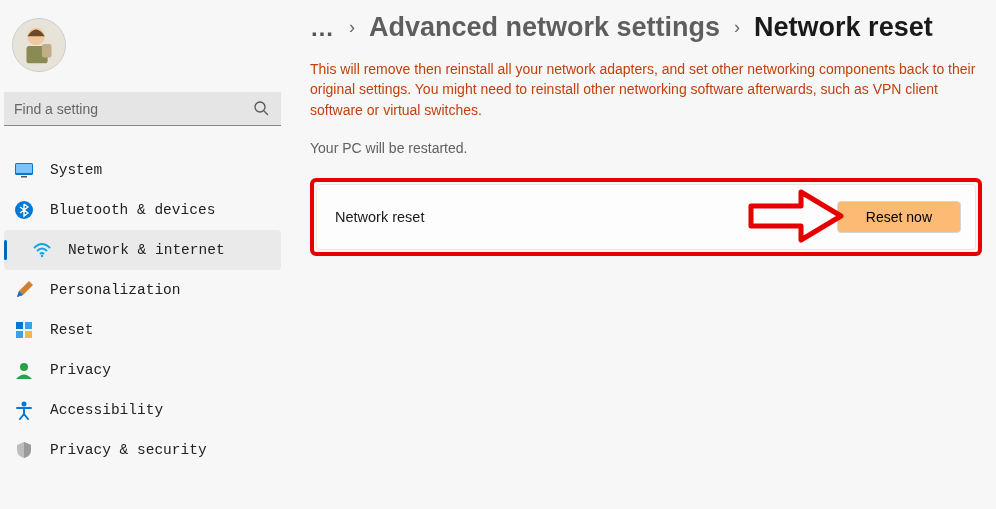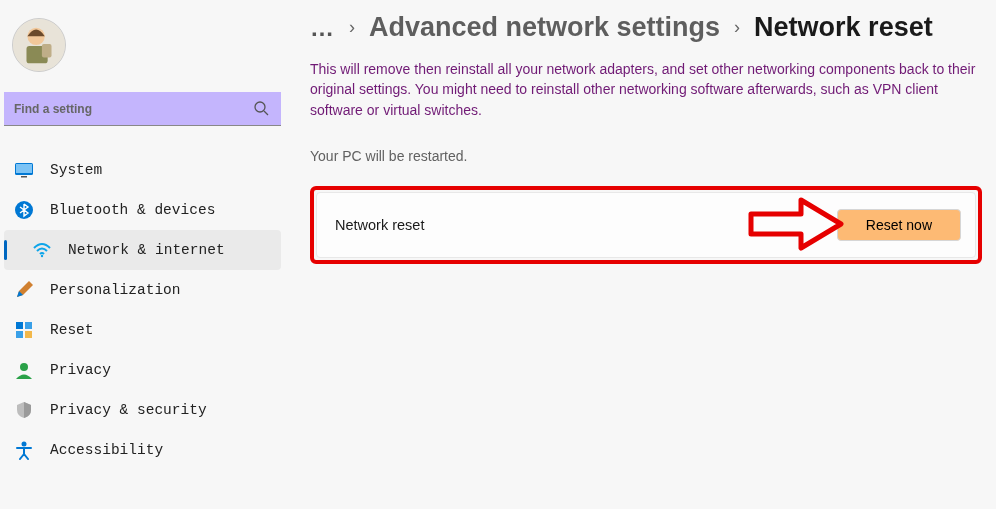--- a/index.html
+++ b/index.html
@@ -32,26 +32,25 @@
   .avatar svg { width:100%; height:100%; }
   .search-row {
     position: relative;
     margin: 0 4px 24px 4px;
   }
   .search {
     width: 100%;
     height: 34px;
     border: none;
     border-bottom: 1px solid #888;
-    background: #c4b5fd;
+    background: #e5e5e5;
     padding: 0 34px 0 10px;
-    font-size: 12px;
+    font-size: 14px;
     outline: none;
     color: #555;
-    font-weight: bold;
   }
   .search::placeholder { color: #666; }
   .search-icon {
     position: absolute;
     right: 12px; top: 8px;
     width: 16px; height: 16px;
     color: #555;
   }
   .nav { list-style: none; }
   .nav-item {
@@ -114,23 +113,23 @@
     font-weight: 600;
     cursor: pointer;
   }
   .bc-current {
     font-size: 27px;
     font-weight: 600;
     color: #1a1a1a;
   }
   .desc {
     font-size: 14px;
-    color: #701a75;
+    color: #c2410c;
     line-height: 1.45;
-    margin-bottom: 28px;
+    margin-bottom: 20px;
     max-width: 680px;
   }
   .restart {
     font-size: 14px;
     color: #616161;
     margin-bottom: 22px;
   }
   .highlight-box {
     border: 4px solid #e60000;
     border-radius: 6px;
@@ -249,34 +248,34 @@
         <svg viewBox="0 0 20 20">
             <circle cx="10" cy="7" r="4" fill="#2aa148"></circle>
             <path d="M2 19 q8 -9 16 0 Z" fill="#2aa148"></path>
           </svg>
       </span>
       <span>Privacy</span>
     </li>
     <li class="nav-item">
       <span class="nav-icon">
         <svg viewBox="0 0 20 20">
+            <circle cx="10" cy="4" r="2.5" fill="#0078d4"></circle>
+            <path d="M3 8 L17 8 M10 8 V14 M10 14 L6 19 M10 14 L14 19" stroke="#0078d4" stroke-width="2" fill="none" stroke-linecap="round"></path>
+          </svg>
+      </span>
+      <span>Accessibility</span>
+    </li>
+    <li class="nav-item">
+      <span class="nav-icon">
+        <svg viewBox="0 0 20 20">
             <path d="M10 2 L17 5 V10 q0 6 -7 8 q-7 -2 -7 -8 V5 Z" fill="#bdbdbd"></path>
             <path d="M10 2 L17 5 V10 q0 6 -7 8 Z" fill="#9a9a9a"></path>
           </svg>
       </span>
       <span>Privacy &amp; security</span>
-    </li>
-    <li class="nav-item">
-      <span class="nav-icon">
-        <svg viewBox="0 0 20 20">
-            <circle cx="10" cy="4" r="2.5" fill="#0078d4"></circle>
-            <path d="M3 8 L17 8 M10 8 V14 M10 14 L6 19 M10 14 L14 19" stroke="#0078d4" stroke-width="2" fill="none" stroke-linecap="round"></path>
-          </svg>
-      </span>
-      <span>Accessibility</span>
     </li>
   </ul>
 </div>
 
 <div class="main">
   <div class="breadcrumb">
     <span class="bc-ell">…</span>
     <span class="bc-sep">›</span>
     <span class="bc-link">Advanced network settings</span>
     <span class="bc-sep">›</span>

